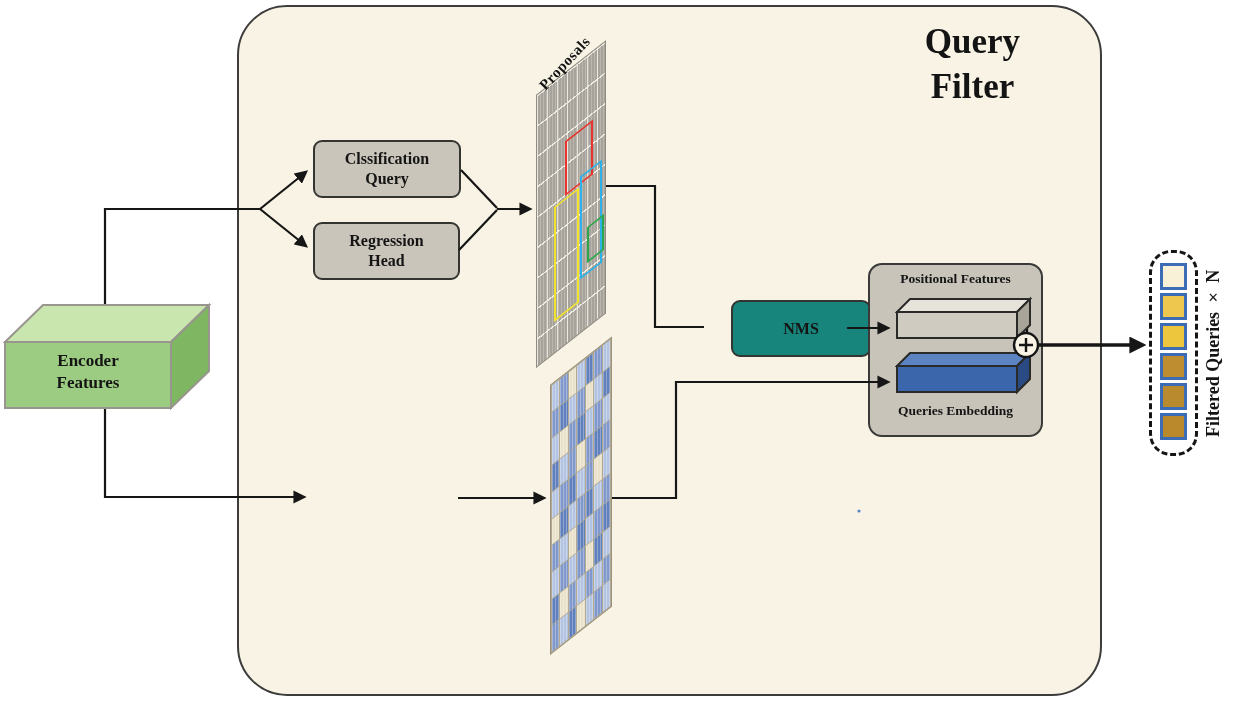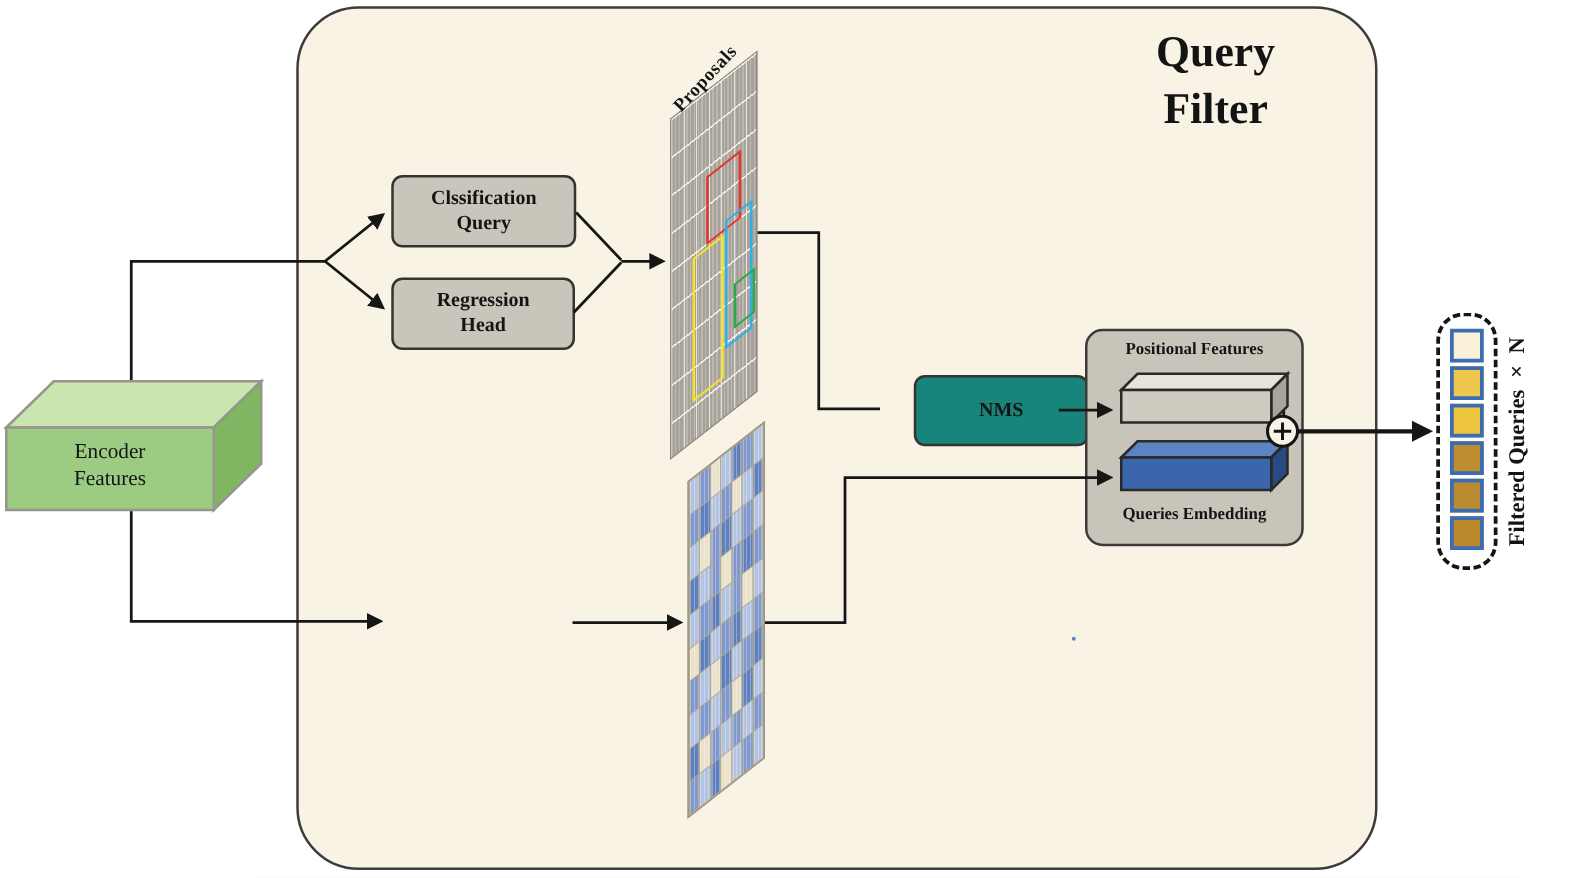--- a/index.html
+++ b/index.html
@@ -46,21 +46,21 @@
   .f-cell{background-image:repeating-linear-gradient(90deg, rgba(255,255,255,.3) 0 1px, transparent 1px 3px);}
   
   #fq-bracket{left:1149px;top:250px;width:49px;height:206px;border:3.5px dashed #151515;
               border-radius:22px;z-index:2;box-sizing:border-box;
               display:flex;flex-direction:column;align-items:center;gap:3px;padding-top:10px;}
   .q-square{width:27px;height:27px;box-sizing:border-box;border:3px solid #3c6cb4;}
   #fq-label{left:1203px;top:237px;height:232px;width:26px;writing-mode:vertical-rl;
             transform:rotate(180deg);text-align:center;font-weight:bold;font-size:18px;z-index:6;}
   
   .box-label{z-index:6;}
-  #encoder-label{left:5px;top:350px;width:166px;text-align:center;font-weight:normal;font-size:17px;
+  #encoder-label{left:5px;top:350px;width:166px;text-align:center;font-weight:bold;font-size:17px;
                  line-height:1.3;z-index:6;}
   #wires{left:0;top:0;width:1255px;height:702px;z-index:4;pointer-events:none;}
 </style>
 </head>
 <body>
 
 <div id="canvas">
 
   <div id="qf-panel" class="abs"></div>
   <div id="qf-title" class="abs prewrap">Query

